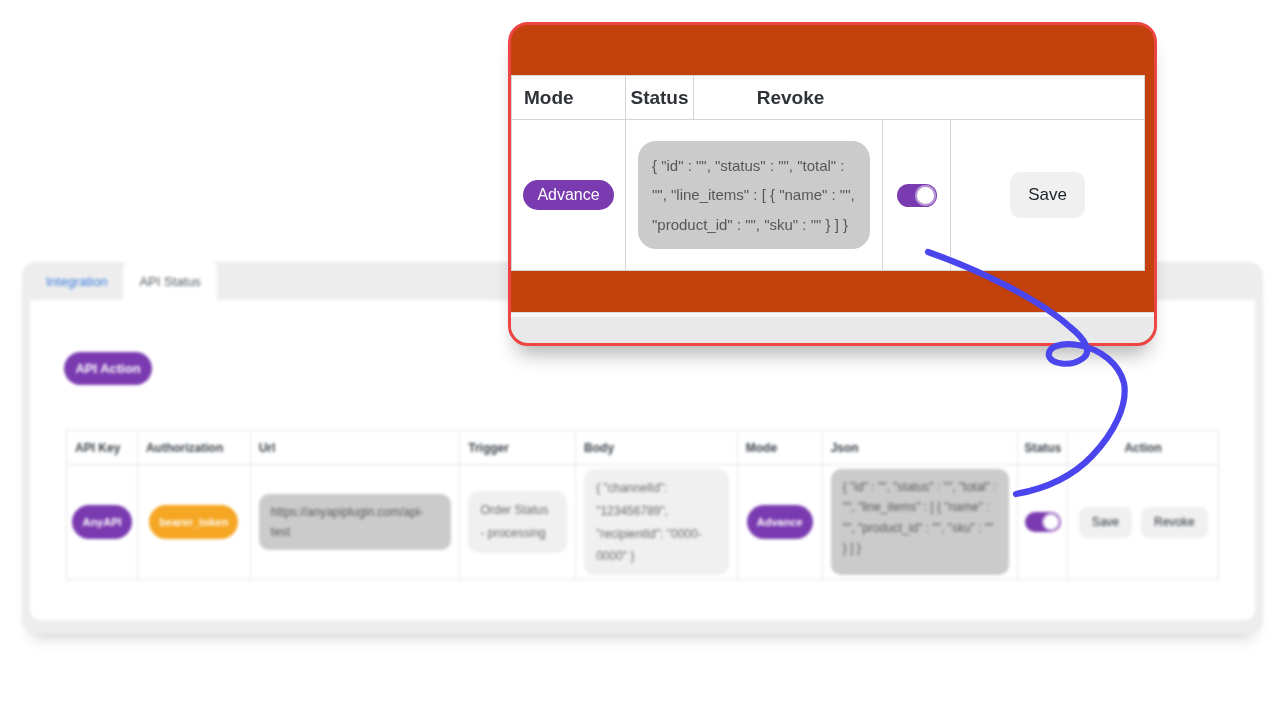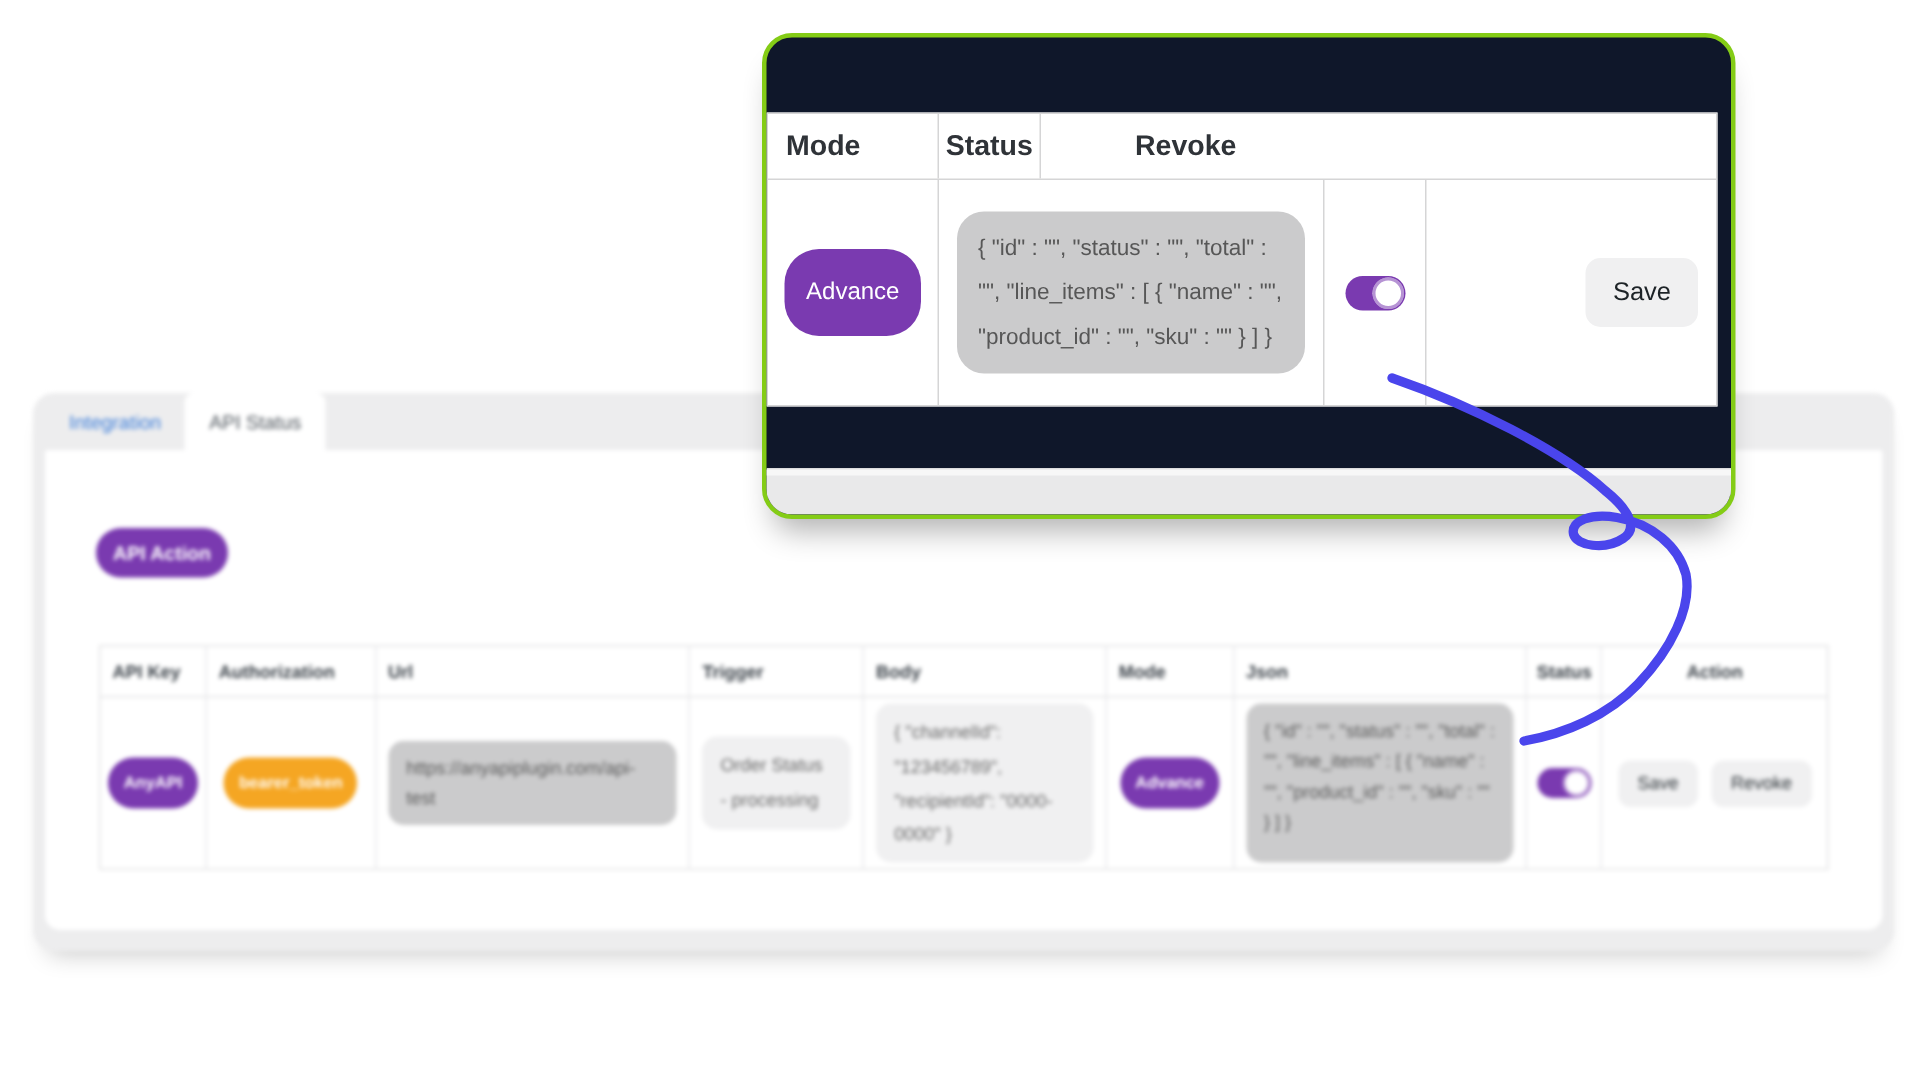--- a/index.html
+++ b/index.html
@@ -67,55 +67,55 @@
   }
   .btn{
     background:#f0f0f1;border:none;border-radius:8px;color:#2c3338;font-size:12px;
     height:31px;padding:0 13px;display:flex;align-items:center;justify-content:center;
   }
   .action-group{display:flex;gap:9px;justify-content:center;width:100%;}
 
   
   .callout{
     position:absolute;left:508px;top:22px;width:649px;height:324px;z-index:10;
-    background:#0f172a;border:3px solid #84cc16;border-radius:20px;
+    background:#c2410c;border:3px solid #ef4444;border-radius:20px;
     box-shadow:0 16px 20px -8px rgba(0,0,0,0.3);overflow:hidden;
   }
   .callout-strip{
     position:absolute;left:0;right:0;bottom:0;height:30px;
     background:#e9e9ea;border-top:4px solid #f7f7f7;box-shadow:0 -1px 0 #dcdcdd;
   }
   .z-table{
     position:absolute;left:0;top:50px;width:634px;background:#fff;
     border:1px solid #d5d5d6;
   }
   .z-head{display:flex;height:44px;border-bottom:1px solid #d5d5d6;}
   .z-row{display:flex;height:150px;}
   .zcell{display:flex;align-items:center;border-right:1px solid #d5d5d6;padding:0 12px;}
   .zcell:last-child{border-right:none;}
   .zth{font-size:19px;font-weight:bold;color:#2f3338;}
   .z1{width:114px;} .z2{width:257px;} .z3{width:68px;} .z4{width:193px;}
   .z-pill{
-    background:#7a3ab0;border-radius:23px;color:#fff;font-size:16px;height:58px;padding:0 14px;
+    background:#7a3ab0;border-radius:23px;color:#fff;font-size:16px;height:30px;padding:0 14px;
     display:flex;align-items:center;justify-content:center;
   }
   .z-graybox{
     background:#cbcbcc;border-radius:18px;color:#575757;font-size:15px;line-height:1.95;
     padding:10px 14px;width:100%;overflow-wrap:break-word;
   }
   .z-toggle{position:relative;width:40px;height:23px;border-radius:12px;background:#7a3ab0;flex:0 0 auto;}
   .z-toggle::after{
     content:"";position:absolute;top:1px;right:1px;width:21px;height:21px;border-radius:50%;
     background:#fff;box-shadow:inset 0 0 0 2px rgba(122,58,176,0.55);
   }
   .z-btn{
     background:#f0f0f1;border:none;border-radius:10px;color:#1d2327;font-size:17px;
     height:46px;padding:0 18px;display:flex;align-items:center;justify-content:center;
   }
-  .z-actions{display:flex;gap:18px;justify-content:flex-end;width:100%;}
+  .z-actions{display:flex;gap:18px;justify-content:center;width:100%;}
 
   
   .arrow-svg{position:absolute;inset:0;z-index:30;pointer-events:none;}
 </style>
 </head>
 <body>
 
 <div class="stage">
 
   <div class="bg-layer">

